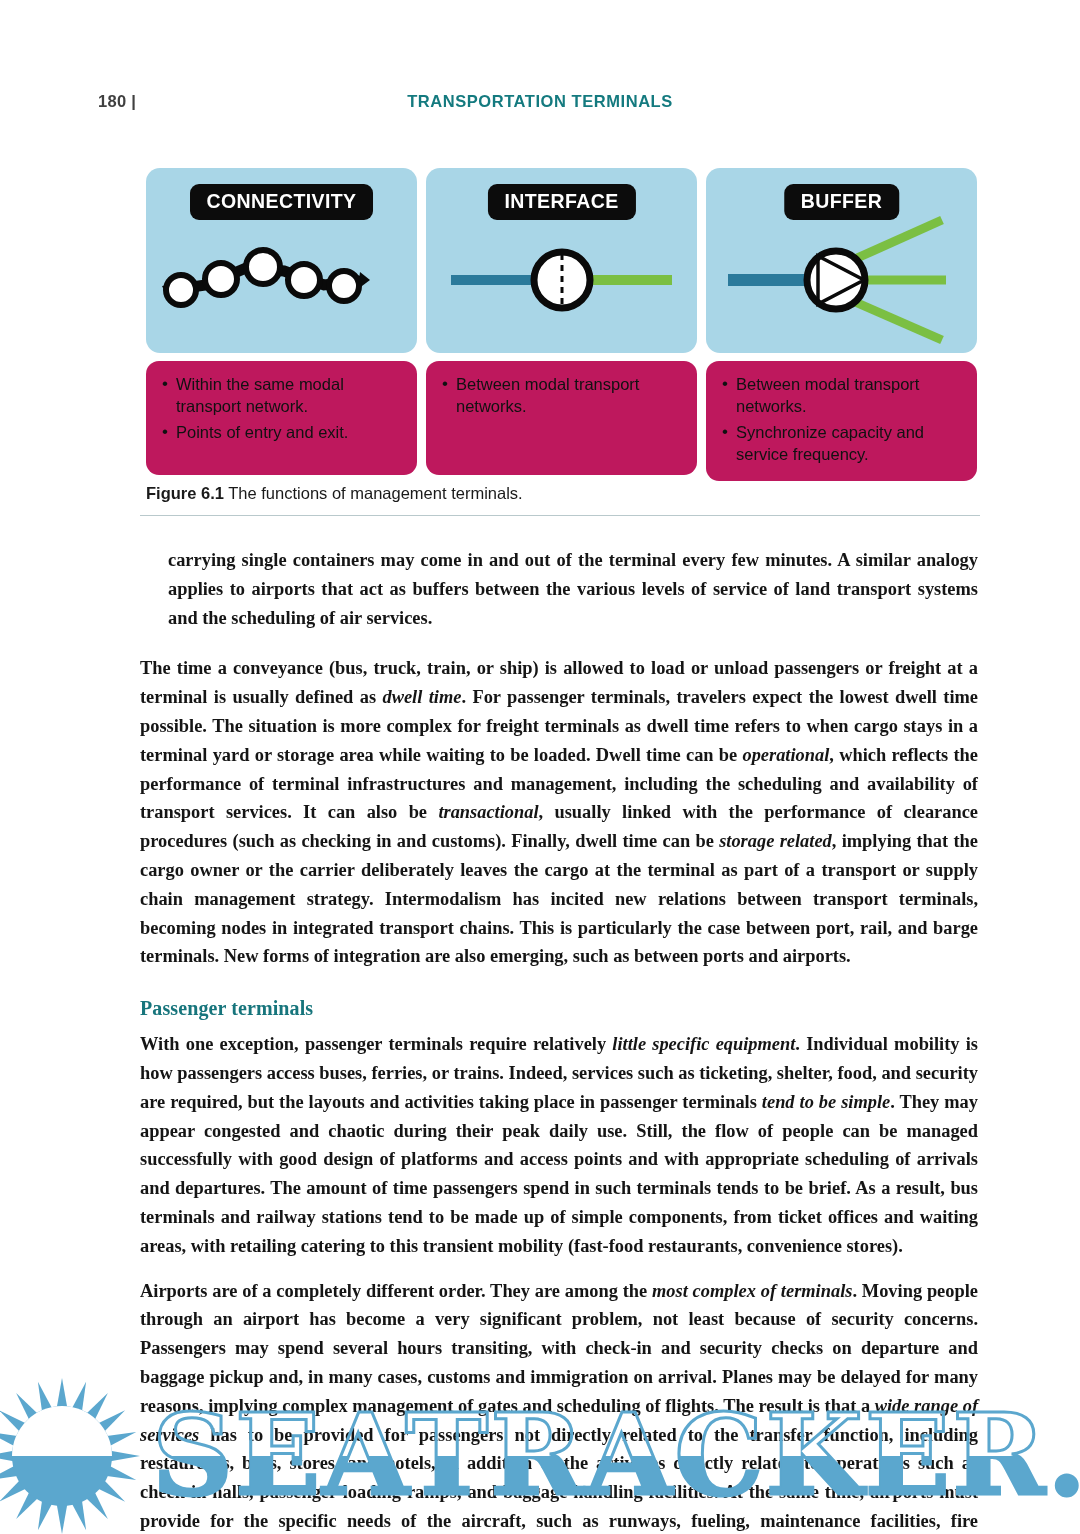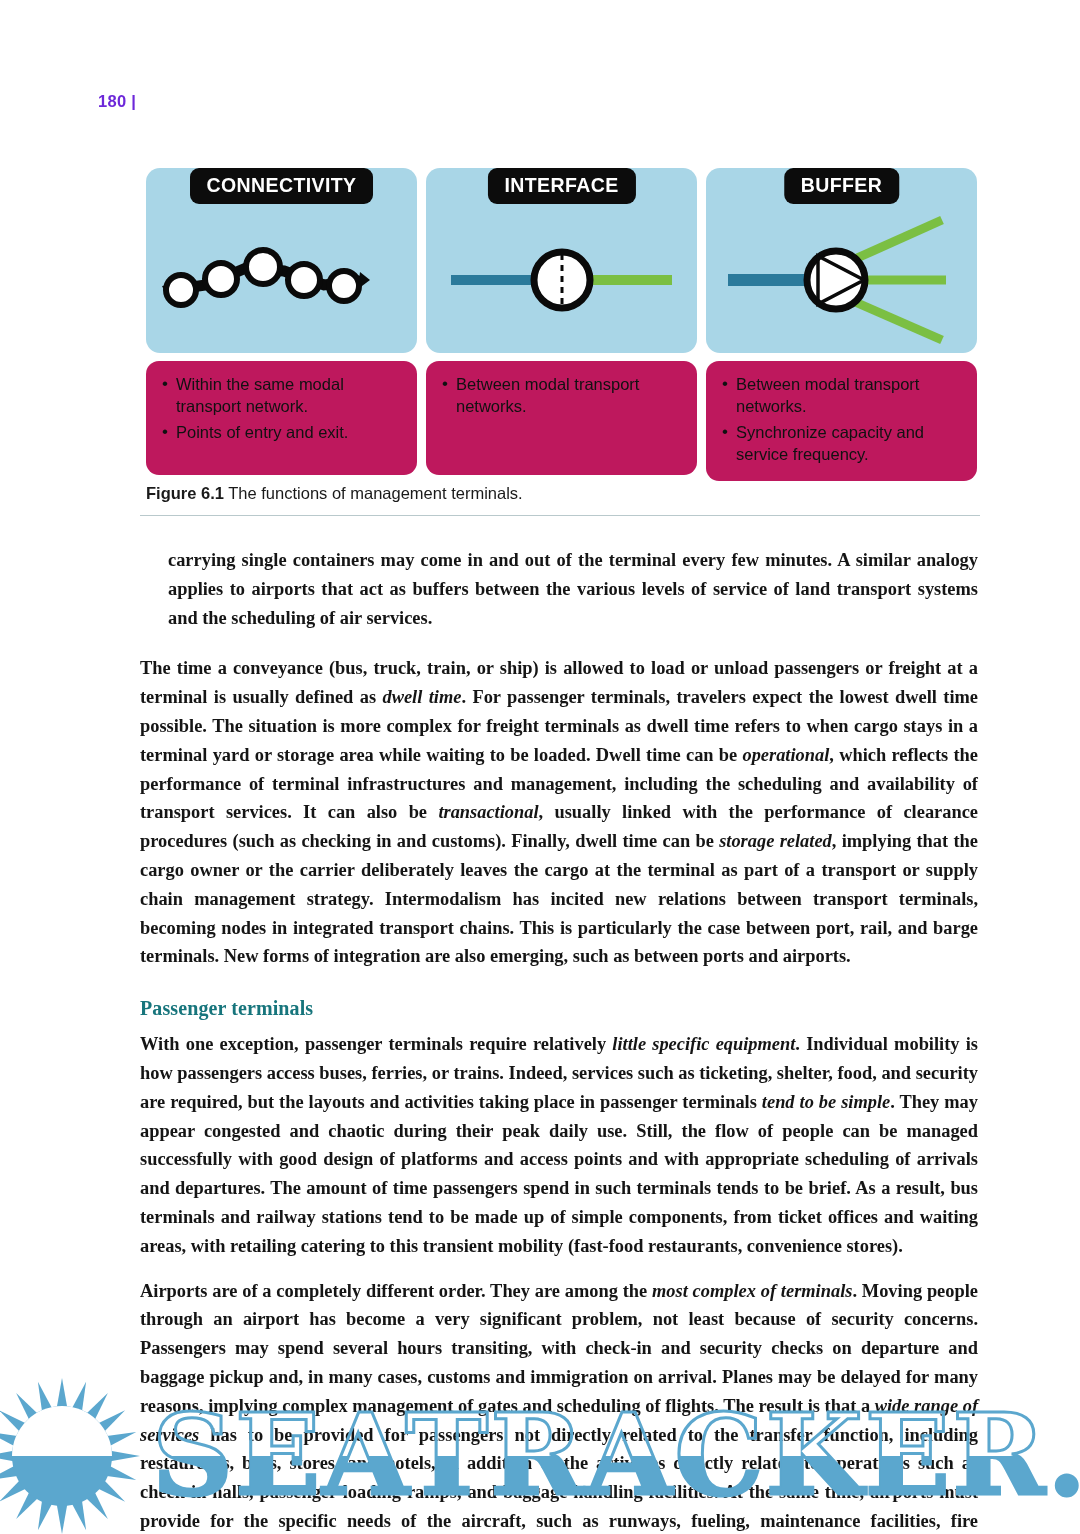--- a/index.html
+++ b/index.html
@@ -29,21 +29,21 @@
     right: 98px;
     height: 24px;
   }
   .folio {
     position: absolute;
     left: 0;
     top: 0;
     font-family: "Liberation Sans", sans-serif;
     font-size: 16.5px;
     font-weight: 600;
-    color: #6d28d9;
+    color: #404040;
     letter-spacing: 0.3px;
   }
   .head-title {
     position: absolute;
     left: 0;
     right: 0;
     top: 0;
     text-align: center;
     font-family: "Liberation Sans", sans-serif;
     font-size: 16.5px;
@@ -70,21 +70,21 @@
   }
   .panel-art {
     position: relative;
     height: 185px;
     background: #a9d6e7;
     border-radius: 14px;
     overflow: hidden;
   }
   .panel-title {
     position: absolute;
-    top: 0;
+    top: 16px;
     left: 50%;
     transform: translateX(-50%);
     background: #0c0c0c;
     color: #ffffff;
     font-family: "Liberation Sans", sans-serif;
     font-weight: bold;
     font-size: 19.5px;
     letter-spacing: 0.4px;
     padding: 6px 17px 7px 17px;
     border-radius: 9px;
@@ -190,20 +190,21 @@
     pointer-events: none;
   }
 </style>
 </head>
 <body>
 
 <div class="page">
 
   <div class="running-head">
     <div class="folio">180  |</div>
+    <div class="head-title">TRANSPORTATION TERMINALS</div>
   </div>
 
   <div class="figure">
     <div class="panels">
 
       <div class="panel">
         <div class="panel-art">
           <svg class="panel-svg" viewBox="0 0 271 185" preserveAspectRatio="none">
             <g stroke="#0a0a0a" stroke-width="11" fill="none" stroke-linecap="round">
               <path d="M25 122 L60 117 L100 100 L138 103 L178 117 L212 113"></path>

